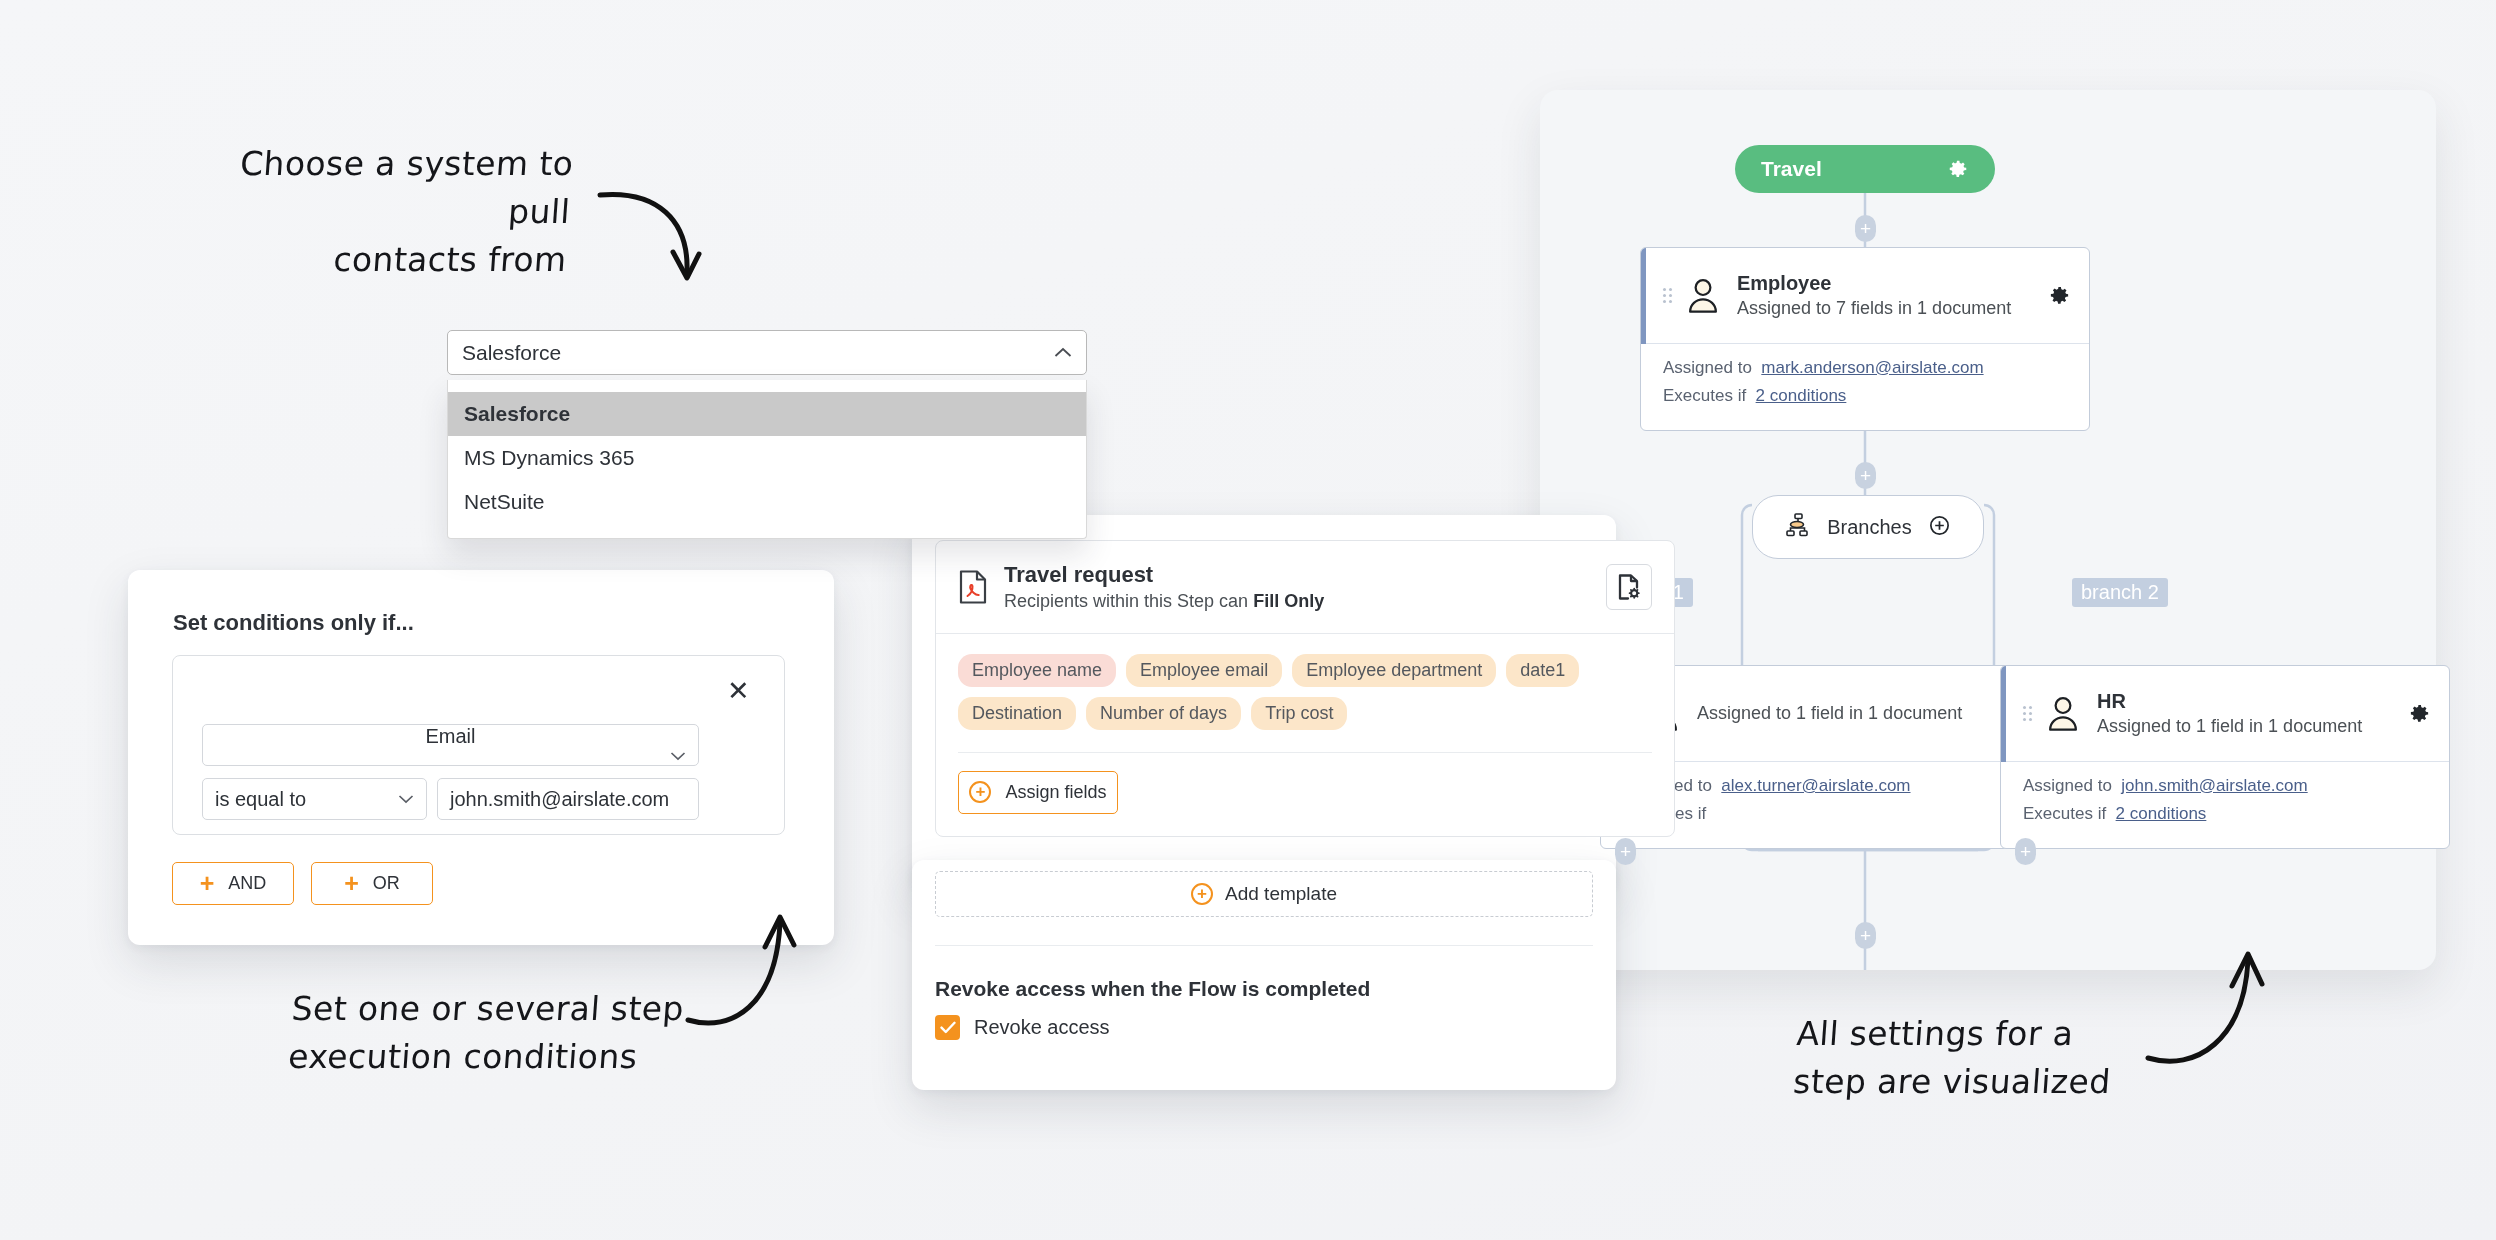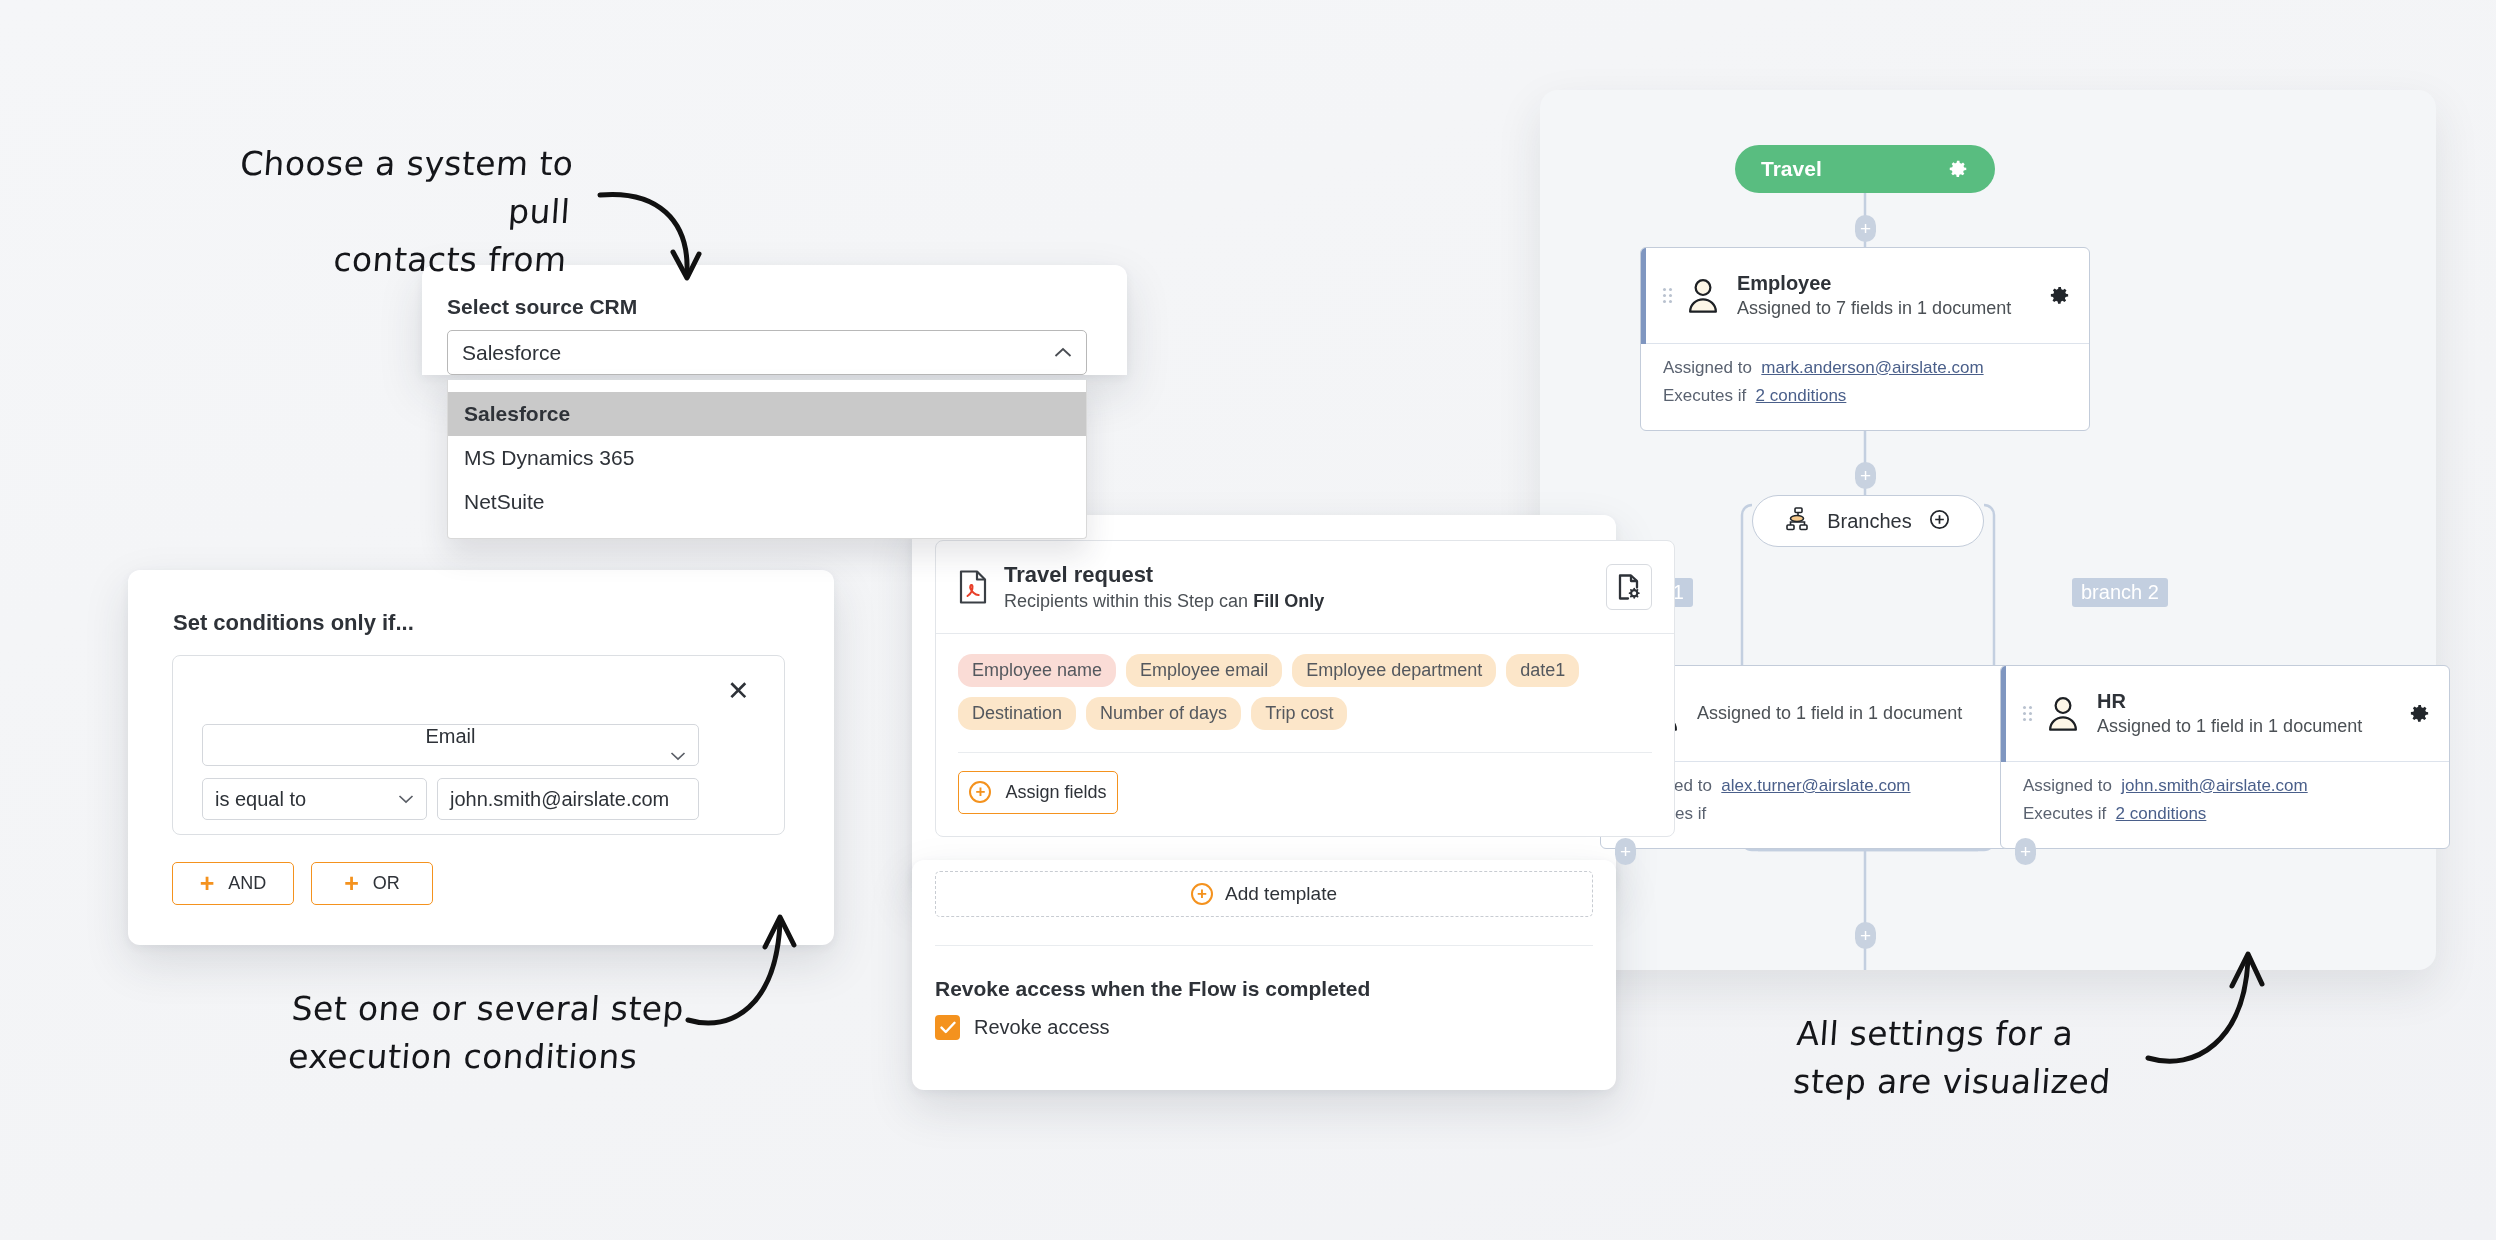--- a/index.html
+++ b/index.html
@@ -155,21 +155,21 @@
   .step-gear { margin-left: auto; display: flex; }
   .step-body { padding: 14px 18px 16px 22px; }
   .step-line { font-size: 17px; color: #5a6270; margin-bottom: 8px; }
   .step-line a { color: #4a5f8a; text-decoration: underline; }
 
   #node-employee { left: 1640px; top: 247px; width: 450px; }
   #node-left { left: 1600px; top: 665px; width: 450px; }
   #node-hr { left: 2000px; top: 665px; width: 450px; }
 
   #branches-node {
-    position: absolute; left: 1752px; top: 495px; width: 232px; height: 52px;
+    position: absolute; left: 1752px; top: 495px; width: 232px; height: 64px;
     border-radius: 26px; background: #fff; border: 1px solid #c3ccda;
     display: flex; align-items: center; justify-content: center; gap: 16px; z-index: 3;
   }
   #branches-label { font-size: 20px; color: #2e3238; }
 
   .branch-tag {
     position: absolute; background: #c3cfe0; color: #fff; font-size: 20px;
     padding: 3px 9px; border-radius: 3px; z-index: 3;
   }
   #tag-b1 { left: 1597px; top: 578px; }
@@ -357,23 +357,20 @@
         <span>Executes if</span>
         &nbsp;<a href="#">2 conditions</a>
       </div>
     </div>
   </div>
 
   <div class="plus-node" id="p3">+</div>
   <div class="plus-node" id="p4">+</div>
   <div class="plus-node" id="p5">+</div>
 
-  <div class="card" id="crm-panel">
-    <div id="crm-label">Select source CRM</div>
-  </div>
   <div id="crm-select" style="left:447px; top:330px;">
     <span>Salesforce</span>
     <span class="caret">
       <svg width="18" height="11" viewBox="0 0 18 11" fill="none" stroke="#4a4d53" stroke-width="1.8">
           <path d="M1.5 9L9 2l7.5 7"></path>
         </svg>
     </span>
   </div>
   <div id="crm-dropdown">
     <div class="crm-opt sel">Salesforce</div>

